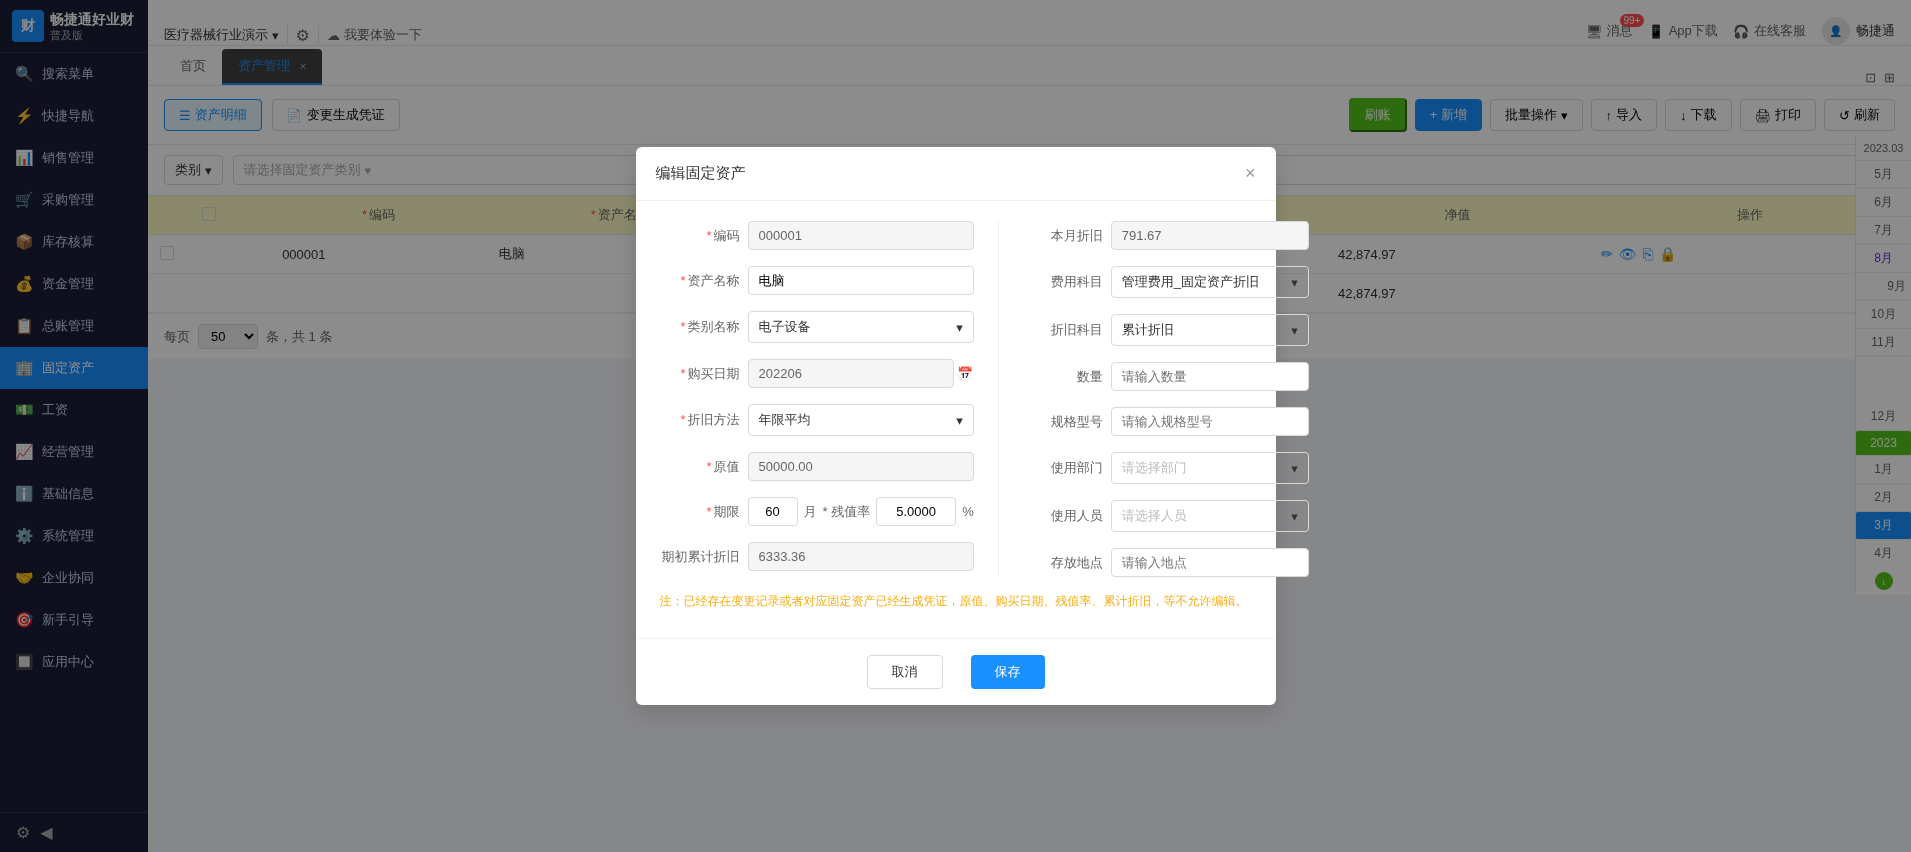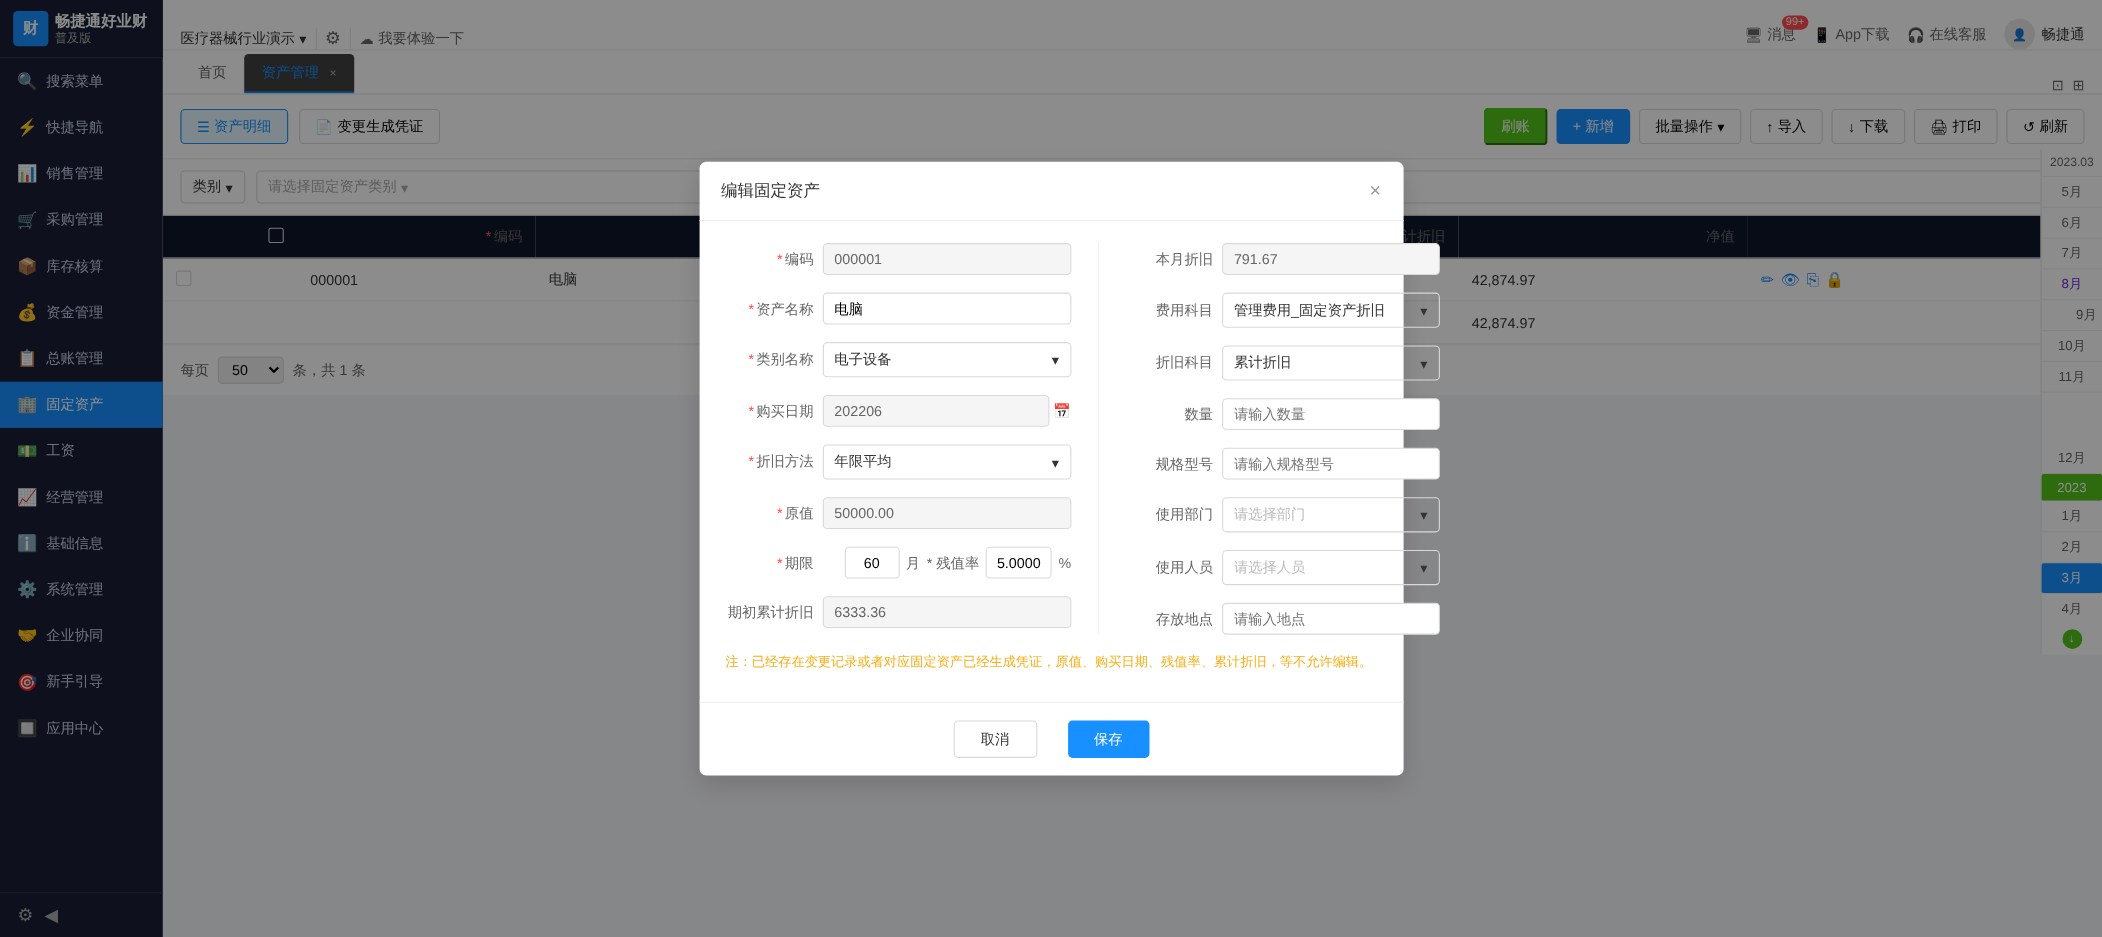--- a/index.html
+++ b/index.html
@@ -53,21 +53,21 @@
     .toolbar-right { margin-left: auto; display: flex; align-items: center; gap: 8px; }
 
     
     .filter-row { display: flex; align-items: center; padding: 10px 16px; background: #fff; border-bottom: 1px solid #e8e8e8; gap: 10px; }
     .filter-select { border: 1px solid #d9d9d9; border-radius: 4px; padding: 5px 10px; font-size: 13px; cursor: pointer; display: flex; align-items: center; gap: 4px; }
     .filter-input { border: 1px solid #d9d9d9; border-radius: 4px; padding: 5px 10px; font-size: 13px; flex: 1; color: #aaa; display: flex; align-items: center; gap: 4px; }
 
     
     .table-wrapper { background: #fff; overflow: auto; }
     table { width: 100%; border-collapse: collapse; font-size: 13px; }
-    th { background: #0f172a; padding: 10px 12px; text-align: right; border-bottom: 1px solid #e8e8e8; color: #666; font-weight: normal; white-space: nowrap; }
+    th { background: #fef9c3; padding: 10px 12px; text-align: center; border-bottom: 1px solid #e8e8e8; color: #666; font-weight: normal; white-space: nowrap; }
     td { padding: 10px 12px; border-bottom: 1px solid #f0f0f0; white-space: nowrap; }
     .required-star { color: #ff4d4f; margin-right: 2px; }
     .table-actions { display: flex; gap: 6px; }
     .action-icon { color: #1890ff; cursor: pointer; font-size: 14px; }
 
     
     .overlay { position: fixed; top: 0; left: 0; right: 0; bottom: 0; background: rgba(0,0,0,0.45); z-index: 100; display: flex; align-items: center; justify-content: center; }
 
     
     .modal { background: #fff; border-radius: 6px; width: 640px; box-shadow: 0 8px 24px rgba(0,0,0,0.15); z-index: 101; }
@@ -83,24 +83,24 @@
     .form-col + .form-col { padding-left: 24px; border-left: 1px solid #f0f0f0; }
     .form-col:first-child { padding-right: 24px; }
     .form-row { display: flex; align-items: center; gap: 8px; }
     .form-label { width: 80px; text-align: right; color: #666; font-size: 13px; white-space: nowrap; flex-shrink: 0; }
     .form-label.required::before { content: '*'; color: #ff4d4f; margin-right: 2px; }
     .form-input { flex: 1; border: 1px solid #d9d9d9; border-radius: 4px; padding: 6px 10px; font-size: 13px; outline: none; }
     .form-input.readonly { background: #f5f5f5; color: #666; }
     .form-select { flex: 1; border: 1px solid #d9d9d9; border-radius: 4px; padding: 6px 10px; font-size: 13px; display: flex; align-items: center; justify-content: space-between; cursor: pointer; }
     .form-select-placeholder { color: #bbb; }
     .period-row { display: flex; align-items: center; gap: 6px; flex: 1; }
-    .period-input { width: 50px; border: 1px solid #d9d9d9; border-radius: 4px; padding: 6px 8px; font-size: 13px; text-align: center; margin-left: 20px; }
+    .period-input { width: 50px; border: 1px solid #d9d9d9; border-radius: 4px; padding: 6px 8px; font-size: 13px; text-align: center; }
     .period-unit { color: #666; font-size: 13px; }
     .residual-label { color: #666; font-size: 13px; white-space: nowrap; }
-    .residual-input { width: 60px; border: 1px solid #d9d9d9; border-radius: 4px; padding: 6px 8px; font-size: 13px; text-align: center; }
+    .residual-input { width: 80px; border: 1px solid #d9d9d9; border-radius: 4px; padding: 6px 8px; font-size: 13px; text-align: center; }
     .residual-unit { color: #666; font-size: 13px; }
     .notice-text { font-size: 12px; color: #faad14; margin-top: 8px; padding: 8px 0; }
     .btn-cancel { padding: 7px 24px; border: 1px solid #d9d9d9; background: #fff; border-radius: 4px; cursor: pointer; font-size: 13px; color: #333; }
     .btn-save { padding: 7px 24px; border: none; background: #1890ff; color: #fff; border-radius: 4px; cursor: pointer; font-size: 13px; }
 
     
     .pagination { padding: 10px 16px; display: flex; align-items: center; gap: 8px; background: #fff; border-top: 1px solid #f0f0f0; font-size: 13px; color: #666; }
     .page-select { border: 1px solid #d9d9d9; border-radius: 4px; padding: 3px 8px; font-size: 13px; }
 
     .checkbox { width: 14px; height: 14px; border: 1px solid #d9d9d9; border-radius: 2px; display: inline-block; }

